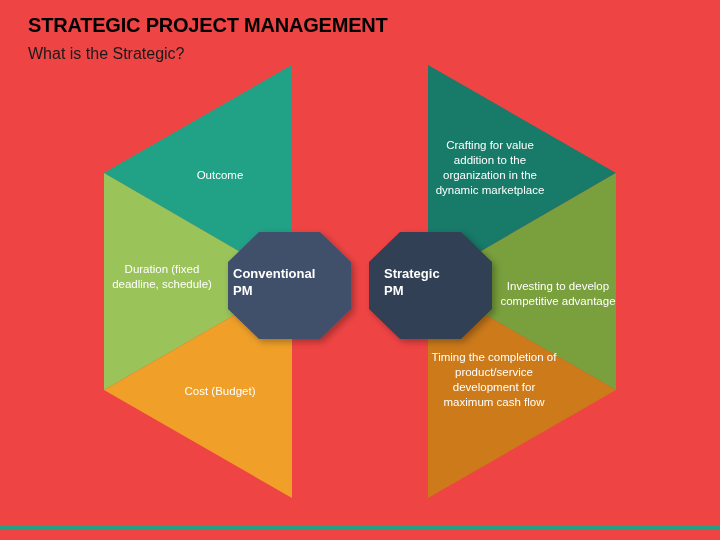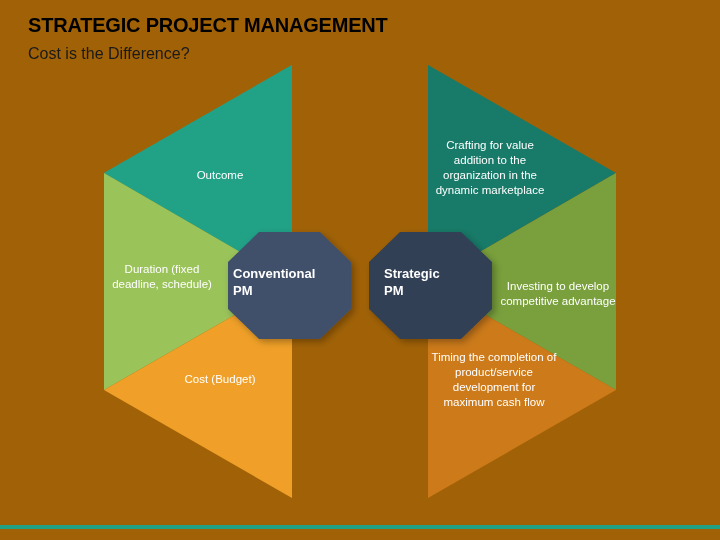--- a/index.html
+++ b/index.html
@@ -7,21 +7,21 @@
     padding: 0;
     background: #ffffff;
   }
   body {
     font-family: "Liberation Sans", sans-serif;
   }
   #slide {
     position: relative;
     width: 720px;
     height: 540px;
-    background: #a16207;
+    background: #ef4444;
     overflow: hidden;
   }
 
   
   #title {
     position: absolute;
     left: 28px;
     top: 14px;
     font-size: 20px;
     font-weight: bold;
@@ -68,21 +68,21 @@
     color: #ffffff;
     font-size: 13px;
     font-weight: bold;
     line-height: 17px;
     pointer-events: none;
   }
 
   
   #label-outcome        { left: 160px; top: 168px; width: 120px; }
   #label-duration       { left: 104px; top: 262px; width: 116px; }
-  #label-cost           { left: 160px; top: 372px; width: 120px; }
+  #label-cost           { left: 160px; top: 384px; width: 120px; }
   #label-conventional   { left: 233px; top: 265px; width: 114px; }
 
   
   #label-crafting       { left: 430px; top: 138px; width: 120px; }
   #label-investing      { left: 500px; top: 255px; width: 116px; margin-top: 24px; }
   #label-timing         { left: 428px; top: 350px; width: 132px; }
   #label-strategic      { left: 384px; top: 265px; width: 114px; }
 
   
   #accent-bar {
@@ -93,21 +93,21 @@
     height: 4px;
     background: #21a186;
   }
 </style>
 </head>
 <body>
 
 <div id="slide">
 
   <div id="title">STRATEGIC PROJECT MANAGEMENT</div>
-  <div id="subtitle">Cost is the Difference?</div>
+  <div id="subtitle">What is the Strategic?</div>
 
   <div id="diagram">
     <svg viewBox="0 0 720 540" xmlns="http://www.w3.org/2000/svg">
       <defs>
         <filter id="softshadow" x="-40%" y="-40%" width="180%" height="180%">
           <feDropShadow dx="3" dy="3" stdDeviation="3.5" flood-color="#000000" flood-opacity="0.30"></feDropShadow>
         </filter>
       </defs>
 
       <g>

